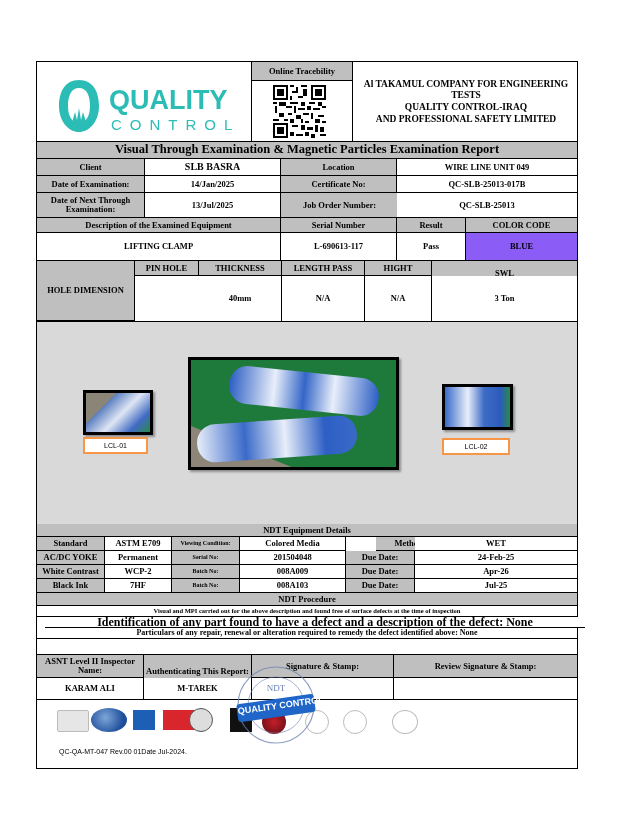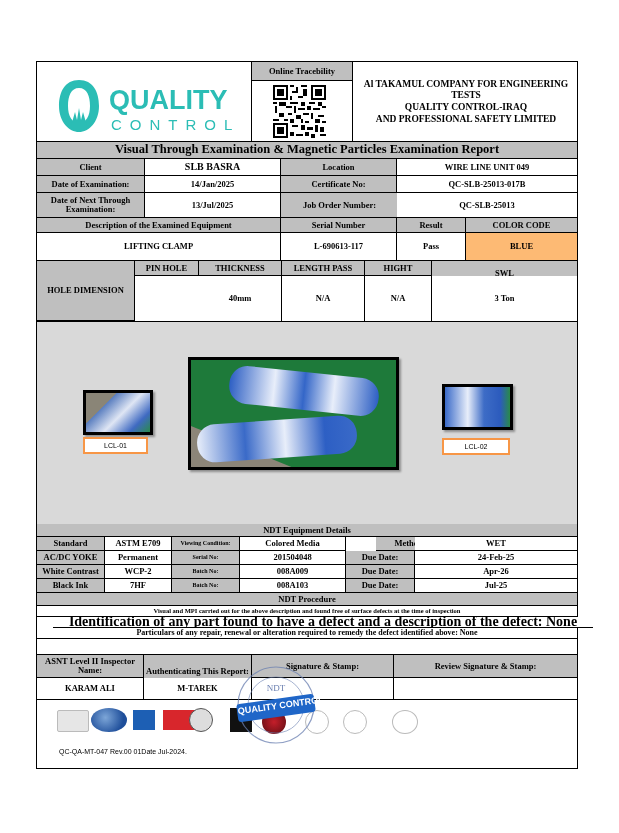--- a/index.html
+++ b/index.html
@@ -2,21 +2,21 @@
 <html><head>
 <meta charset="utf-8">
 <style>
   html,body{margin:0;padding:0;background:#ffffff;}
   body{width:619px;height:833px;position:relative;overflow:hidden;font-family:"Liberation Serif","DejaVu Serif",serif;color:#000;}
   .page{position:absolute;left:36px;top:61px;width:542px;height:708px;border:1.5px solid #000;box-sizing:border-box;background:#fff;}
   .abs{position:absolute;box-sizing:border-box;}
   .cell{position:absolute;box-sizing:border-box;display:flex;align-items:center;justify-content:center;text-align:center;font-weight:bold;font-size:8.5px;line-height:1.05;border-right:1px solid #000;border-bottom:1px solid #000;padding:0 2px;}
   .g{background:#bfbfbf;}
   .w{background:#fff;}
-  .blue{background:#fdba74;}
+  .blue{background:#8b5cf6;}
   .nr{border-right:none;}
   .big{font-size:10px;}
   .tiny{font-size:6px;}
   .title{font-size:12.5px;}
   
   .logo{position:absolute;left:20px;top:14px;width:180px;height:60px;}
   .qr{position:absolute;left:236px;top:23px;width:53px;height:53px;}
   .company{position:absolute;left:316px;top:0;width:226px;height:80px;display:flex;align-items:center;justify-content:center;text-align:center;font-weight:bold;font-size:9.5px;line-height:1.22;}
   .photo-area{position:absolute;left:0;top:259px;width:540px;height:203px;background:#d9d9d9;border-bottom:1px solid #000;}
   .photo{position:absolute;background:#000;box-shadow:2px 2px 2px rgba(0,0,0,.35);}
@@ -199,21 +199,21 @@
     <div class="cell g" style="left:0;top:517px;width:68px;height:14px;">Black Ink</div>
     <div class="cell w" style="left:68px;top:517px;width:67px;height:14px;">7HF</div>
     <div class="cell g tiny" style="left:135px;top:517px;width:68px;height:14px;">Batch No:</div>
     <div class="cell w" style="left:203px;top:517px;width:106px;height:14px;">008A103</div>
     <div class="cell g" style="left:309px;top:517px;width:69px;height:14px;">Due Date:</div>
     <div class="cell w nr" style="left:378px;top:517px;width:162px;height:14px;">Jul-25</div>
   </div>
 
   <div class="cell g nr" style="left:0;top:531px;width:540px;height:13px;">NDT Procedure</div>
   <div class="cell w nr" style="left:0;top:544px;width:540px;height:11px;font-size:6.5px;">Visual and MPI carried out for the above description and found free of surface defects at the time of inspection</div>
-  <div class="cell w nr" style="left:16px;top:555px;width:540px;height:11px;font-size:14px;">Identification of any part found to have a defect and a description of the defect: None</div>
+  <div class="cell w nr" style="left:8px;top:555px;width:540px;height:11px;font-size:12px;">Identification of any part found to have a defect and a description of the defect: None</div>
   <div class="cell w nr" style="left:0;top:566px;width:540px;height:11px;font-size:8px;">Particulars of any repair, renewal or alteration required to remedy the defect identified above: None</div>
   <div class="abs" style="left:0;top:577px;width:540px;height:16px;border-bottom:1px solid #000;"></div>
 
   <div class="cell g" style="left:0;top:593px;width:107px;height:23px;">ASNT Level II Inspector Name:</div>
   <div class="cell g" style="left:107px;top:593px;width:108px;height:34px;">Authenticating This Report:</div>
   <div class="cell g" style="left:215px;top:593px;width:142px;height:23px;">Signature &amp; Stamp:</div>
   <div class="cell g nr" style="left:357px;top:593px;width:183px;height:23px;">Review Signature &amp; Stamp:</div>
 
   <div class="cell w" style="left:0;top:616px;width:107px;height:22px;">KARAM ALI</div>
   <div class="cell w" style="left:107px;top:616px;width:108px;height:22px;">M-TAREK</div>

